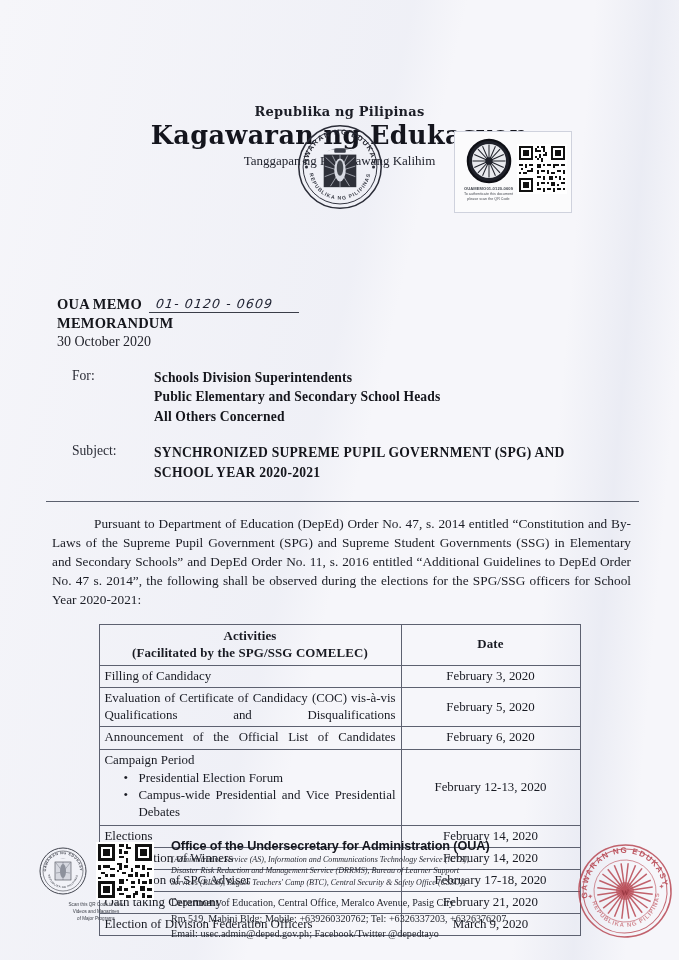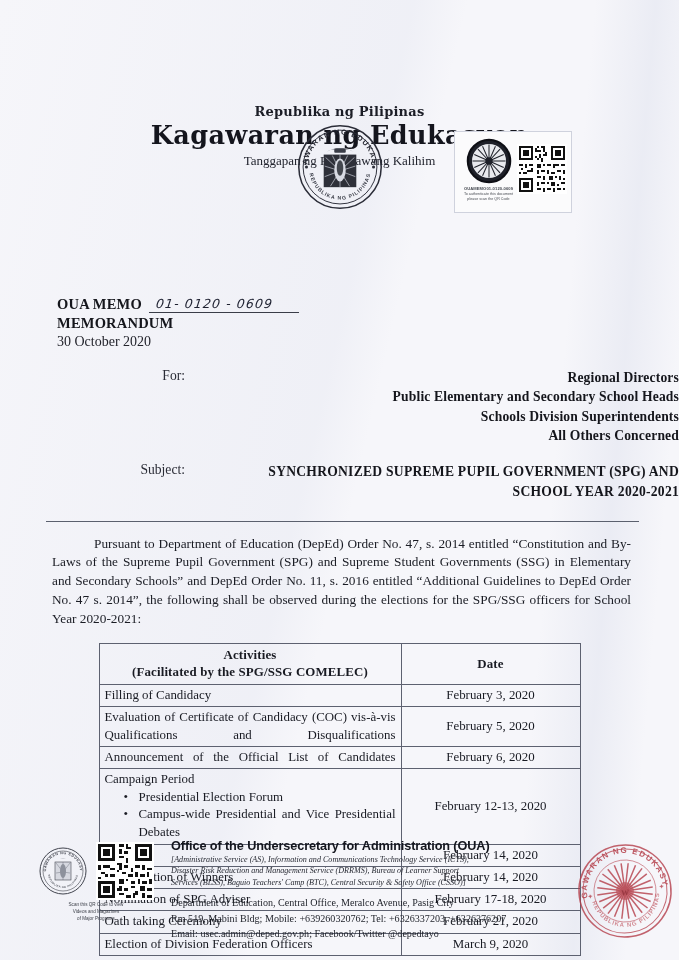--- a/index.html
+++ b/index.html
@@ -75,21 +75,21 @@
     font-size: 12.5px; font-style: italic; letter-spacing: 1.1px;
     padding: 0 6px 1px 6px; color: #1d2030; transform: skewX(-7deg);
   }
   .memorandum {
     font-family: "Liberation Serif", serif;
     font-weight: 700; font-size: 14.5px; letter-spacing: .2px; margin-top: 2px;
   }
   .memo-date { font-size: 14px; margin-top: 2px; color: #23242c; }
 
   
-  .block { display: flex; margin-left: 103px; text-align: right; }
+  .block { display: flex; margin-left: 72px; }
   .block.for { margin-top: 18px; }
   .block.subj { margin-top: 17px; }
   .blk-label { width: 82px; flex: 0 0 82px; font-size: 13.6px; color: #2a2c36; }
   .blk-body { flex: 1; }
   .blk-body div { font-weight: 700; font-size: 13.6px; line-height: 1.42; letter-spacing: .15px; }
   .subj .blk-body div { letter-spacing: .25px; line-height: 1.45; }
 
   hr.rule {
     border: none; border-top: 1.6px solid #5b606e;
     margin: 19px 40px 0 46px;
@@ -323,23 +323,22 @@
       <span class="memo-label">OUA MEMO</span>
       <span class="memo-num">01- 0120 - 0609</span>
     </div>
     <div class="memorandum">MEMORANDUM</div>
     <div class="memo-date">30 October 2020</div>
   </div>
 
   <div class="block for">
     <div class="blk-label">For:</div>
     <div class="blk-body">
-      <div>Regional Directors</div>
+      <div>Schools Division Superintendents</div>
       <div>Public Elementary and Secondary School Heads</div>
-      <div>Schools Division Superintendents</div>
       <div>All Others Concerned</div>
     </div>
   </div>
 
   <div class="block subj">
     <div class="blk-label">Subject:</div>
     <div class="blk-body">
       <div>SYNCHRONIZED SUPREME PUPIL GOVERNMENT (SPG) AND</div>
       <div>SCHOOL YEAR 2020-2021</div>
     </div>

